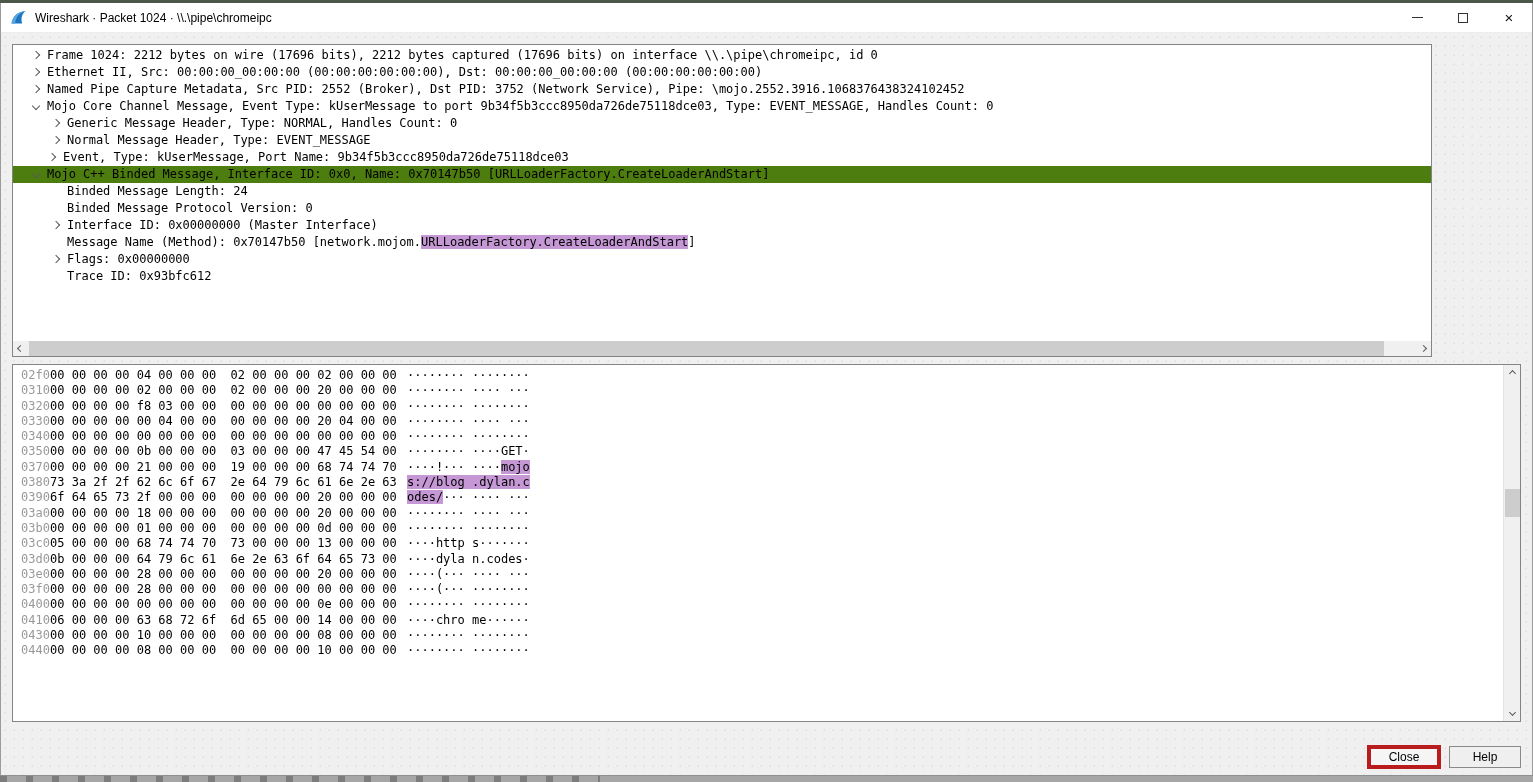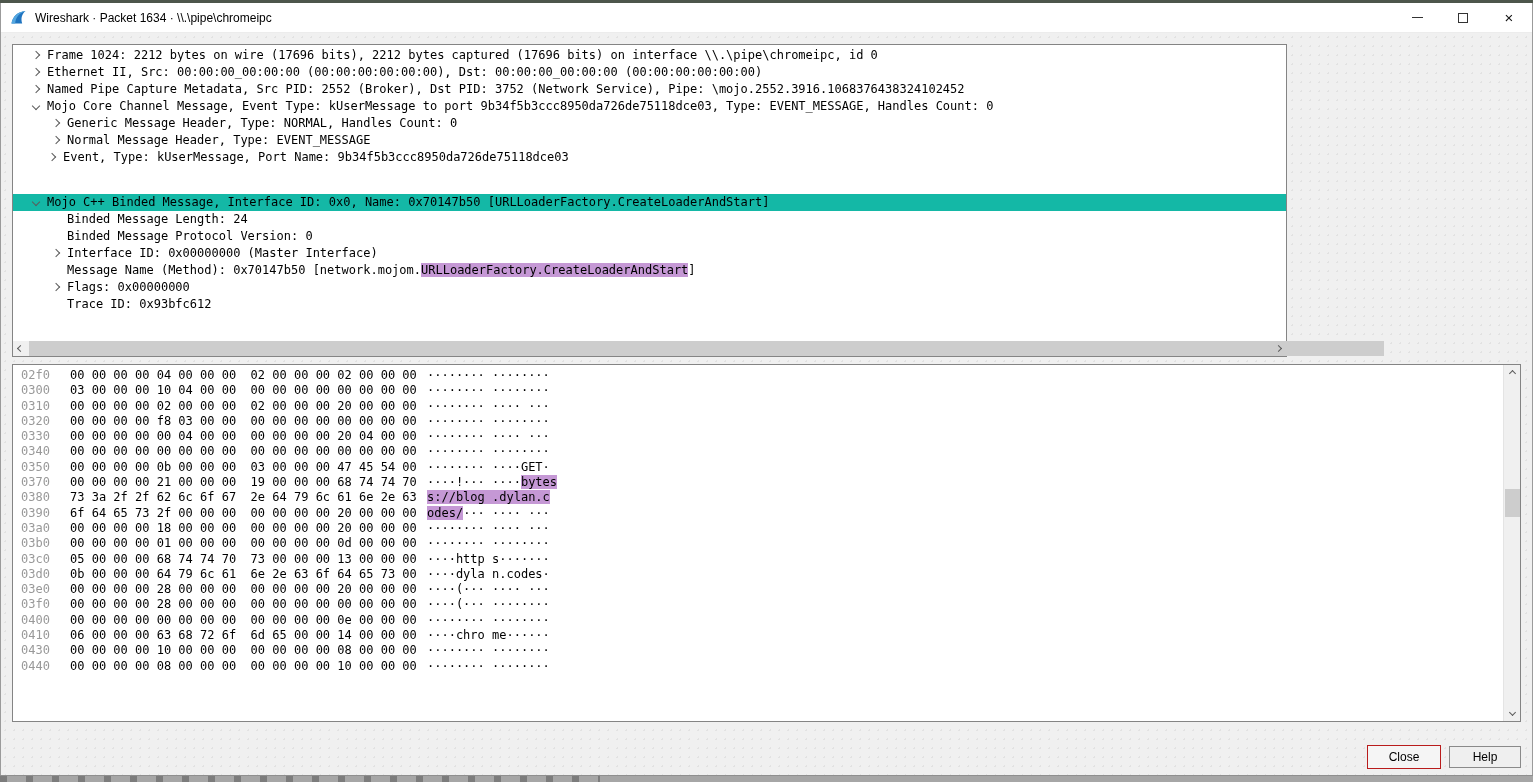--- a/index.html
+++ b/index.html
@@ -20,27 +20,27 @@
   .app-icon { width:18px; height:16px; margin:0 7px 0 9px; flex:0 0 auto; }
   .title-text { font-size:12px; color:#000; }
   .win-controls { margin-left:auto; display:flex; height:100%; }
   .win-btn { width:46px; height:100%; display:flex; align-items:center; justify-content:center; color:#222; }
   .glyph-min { display:inline-block; width:11px; height:1px; background:#333; }
   .glyph-max { display:inline-block; width:10px; height:10px; border:1px solid #333; }
   .glyph-close { font-size:15px; line-height:1; color:#111; }
 
   
   .pane { position:absolute; background:#fff; border:1px solid #848484; }
-  .tree-pane { left:12px; top:44px; width:1275px; height:313px; }
+  .tree-pane { left:12px; top:44px; width:1420px; height:313px; }
   .hex-pane  { left:12px; top:364px; width:1509px; height:358px; }
 
   .tree-rows { position:absolute; left:0; top:0; right:0; bottom:15px; overflow:hidden; padding-top:2px;
     font-family:"DejaVu Sans Mono", monospace; font-size:12px; }
   .tree-row { height:17px; line-height:17px; white-space:pre; color:#000; }
-  .tree-row.sel { background:#14b8a6;margin-top:28px; }
+  .tree-row.sel { background:#4d7c0f; }
   .arrow-slot { display:inline-block; width:22px; text-align:center; }
   .chev { display:inline-block; width:6px; height:6px; border-right:1.4px solid #5b5b5b;
     border-bottom:1.4px solid #5b5b5b; vertical-align:middle; margin-bottom:2px; }
   .chev.closed { transform:rotate(-45deg); }
   .chev.open   { transform:rotate(45deg); }
   .fieldhl { background:#c598d5; }
 
   
   .hscroll { position:absolute; left:0; right:0; bottom:0; height:15px; background:#f0f0f0; }
   .hs-arrow { position:absolute; top:0; width:15px; height:15px; display:flex; align-items:center; justify-content:center; }
@@ -50,50 +50,50 @@
   .sb-left  { transform:rotate(135deg); }
   .sb-right { transform:rotate(-45deg); }
   .sb-up    { transform:rotate(-135deg); }
   .sb-down  { transform:rotate(45deg); }
 
   
   .hex-rows { position:absolute; left:0; top:0; right:18px; bottom:0; overflow:hidden;
     padding:3px 0 0 8px; font-family:"DejaVu Sans Mono", monospace; font-size:12px; }
   .hexrow { height:15.3px; line-height:15.3px; white-space:pre; }
   .off { display:inline-block; width:29px; color:#999; }
-  .hx  { display:inline-block; width:357px; color:#000;margin-left:20px; }
+  .hx  { display:inline-block; width:357px; color:#000; }
   .asc { color:#000; }
   .asc .hl { background:#c598d5; }
 
   
   .vscroll { position:absolute; top:0; bottom:0; right:0; width:17px; background:#f0f0f0; border-left:1px solid #e4e4e4; }
   .vs-arrow { position:absolute; left:0; width:17px; height:15px; display:flex; align-items:center; justify-content:center; }
   .vs-arrow.up { top:1px; } .vs-arrow.down { bottom:1px; }
   .vs-thumb { position:absolute; left:1px; top:124px; width:15px; height:28px; background:#cdcdcd; }
 
   
   .dlg-btn { position:absolute; font-size:12px; color:#000; display:flex; align-items:center; justify-content:center; }
-  .btn-close { left:1367px; top:745px; width:74px; height:24px; background:#f5f5f5; border:1px solid #b91c1c; }
+  .btn-close { left:1367px; top:745px; width:74px; height:24px; background:#f5f5f5; border:4px solid #b91c1c; }
   .btn-help  { left:1449px; top:746px; width:72px; height:22px; background:#efefef; border:1px solid #8a8a8a; }
 
   
   .dlg-texture { position:absolute; left:1px; top:33px; width:1531px; height:742px;
     background-image:radial-gradient(#e2e2e2 1px, transparent 1px); background-size:9px 9px; }
 </style>
 </head>
 <body>
 
 <div class="top-strip"></div>
 
 <div class="titlebar">
   <svg class="app-icon" viewBox="0 0 18 16">
     <path d="M1.5 13.5 C2.5 6.5 8 1.5 15.5 1.0 C11.5 4.5 10.8 8.5 12.2 13.5 Z" fill="#1f74c0"></path>
     <path d="M1.5 13.5 C2.5 6.5 8 1.5 15.5 1.0 C9 3.2 5.5 7.5 5.2 13.5 Z" fill="#54a7e0"></path>
   </svg>
-  <span class="title-text">Wireshark · Packet 1634 · \\.\pipe\chromeipc</span>
+  <span class="title-text">Wireshark · Packet 1024 · \\.\pipe\chromeipc</span>
   <div class="win-controls">
     <div class="win-btn">
         <span class="glyph-min"></span>
       </div>
     <div class="win-btn">
         <span class="glyph-max"></span>
       </div>
     <div class="win-btn">
         <span class="glyph-close">×</span>
       </div>
@@ -126,27 +126,26 @@
     <div class="hs-thumb"></div>
     <div class="hs-arrow right">
         <i class="sb-chev sb-right"></i>
       </div>
   </div>
 </div>
 
 <div class="pane hex-pane">
   <div class="hex-rows">
       <div class="hexrow"><span class="off">02f0</span><span class="hx">00 00 00 00 04 00 00 00  02 00 00 00 02 00 00 00</span><span class="asc">········ ········</span></div>
-      <div class="hexrow"><span class="off">0300</span><span class="hx">03 00 00 00 10 04 00 00  00 00 00 00 00 00 00 00</span><span class="asc">········ ········</span></div>
       <div class="hexrow"><span class="off">0310</span><span class="hx">00 00 00 00 02 00 00 00  02 00 00 00 20 00 00 00</span><span class="asc">········ ···· ···</span></div>
       <div class="hexrow"><span class="off">0320</span><span class="hx">00 00 00 00 f8 03 00 00  00 00 00 00 00 00 00 00</span><span class="asc">········ ········</span></div>
       <div class="hexrow"><span class="off">0330</span><span class="hx">00 00 00 00 00 04 00 00  00 00 00 00 20 04 00 00</span><span class="asc">········ ···· ···</span></div>
       <div class="hexrow"><span class="off">0340</span><span class="hx">00 00 00 00 00 00 00 00  00 00 00 00 00 00 00 00</span><span class="asc">········ ········</span></div>
       <div class="hexrow"><span class="off">0350</span><span class="hx">00 00 00 00 0b 00 00 00  03 00 00 00 47 45 54 00</span><span class="asc">········ ····GET·</span></div>
-      <div class="hexrow"><span class="off">0370</span><span class="hx">00 00 00 00 21 00 00 00  19 00 00 00 68 74 74 70</span><span class="asc">····!··· ····<span class="hl">bytes</span></span></div>
+      <div class="hexrow"><span class="off">0370</span><span class="hx">00 00 00 00 21 00 00 00  19 00 00 00 68 74 74 70</span><span class="asc">····!··· ····<span class="hl">mojo</span></span></div>
       <div class="hexrow"><span class="off">0380</span><span class="hx">73 3a 2f 2f 62 6c 6f 67  2e 64 79 6c 61 6e 2e 63</span><span class="asc"><span class="hl">s://blog .dylan.c</span></span></div>
       <div class="hexrow"><span class="off">0390</span><span class="hx">6f 64 65 73 2f 00 00 00  00 00 00 00 20 00 00 00</span><span class="asc"><span class="hl">odes/</span>··· ···· ···</span></div>
       <div class="hexrow"><span class="off">03a0</span><span class="hx">00 00 00 00 18 00 00 00  00 00 00 00 20 00 00 00</span><span class="asc">········ ···· ···</span></div>
       <div class="hexrow"><span class="off">03b0</span><span class="hx">00 00 00 00 01 00 00 00  00 00 00 00 0d 00 00 00</span><span class="asc">········ ········</span></div>
       <div class="hexrow"><span class="off">03c0</span><span class="hx">05 00 00 00 68 74 74 70  73 00 00 00 13 00 00 00</span><span class="asc">····http s·······</span></div>
       <div class="hexrow"><span class="off">03d0</span><span class="hx">0b 00 00 00 64 79 6c 61  6e 2e 63 6f 64 65 73 00</span><span class="asc">····dyla n.codes·</span></div>
       <div class="hexrow"><span class="off">03e0</span><span class="hx">00 00 00 00 28 00 00 00  00 00 00 00 20 00 00 00</span><span class="asc">····(··· ···· ···</span></div>
       <div class="hexrow"><span class="off">03f0</span><span class="hx">00 00 00 00 28 00 00 00  00 00 00 00 00 00 00 00</span><span class="asc">····(··· ········</span></div>
       <div class="hexrow"><span class="off">0400</span><span class="hx">00 00 00 00 00 00 00 00  00 00 00 00 0e 00 00 00</span><span class="asc">········ ········</span></div>
       <div class="hexrow"><span class="off">0410</span><span class="hx">06 00 00 00 63 68 72 6f  6d 65 00 00 14 00 00 00</span><span class="asc">····chro me······</span></div>

